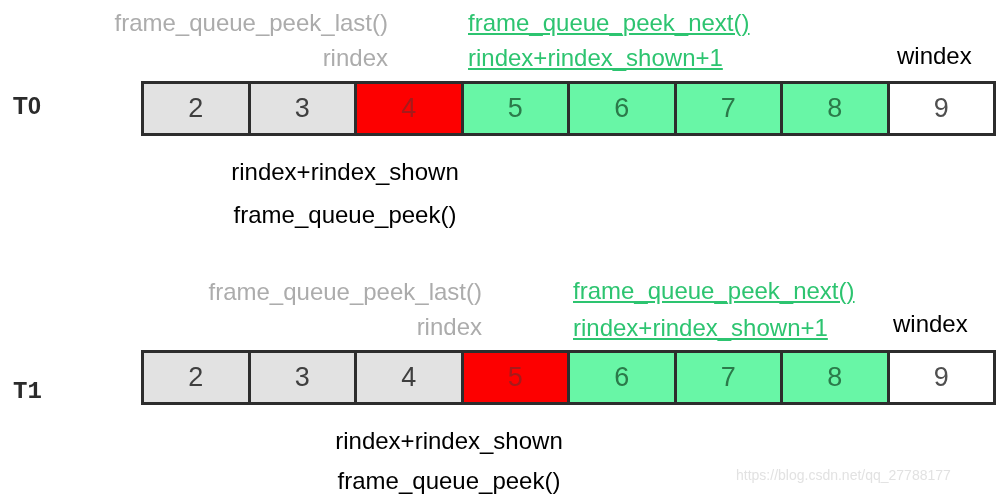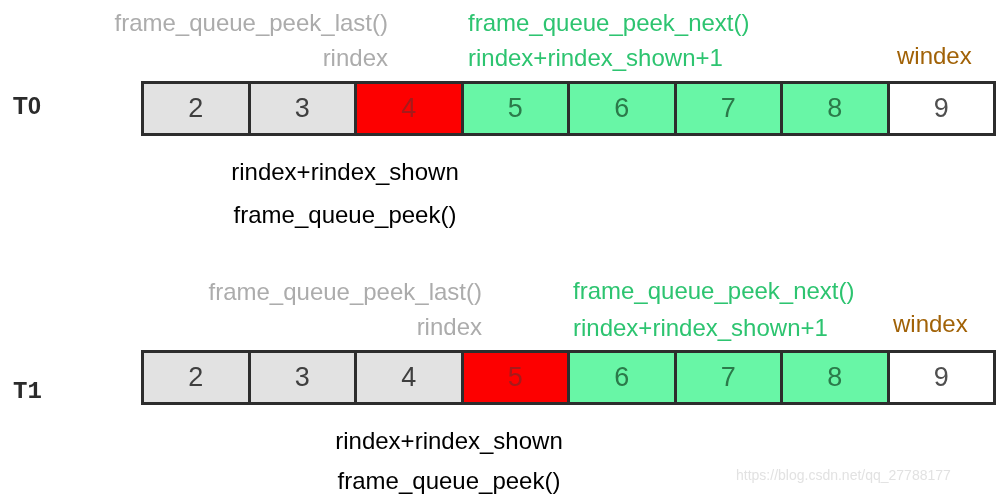--- a/index.html
+++ b/index.html
@@ -4,23 +4,23 @@
 <style>
   html,body { margin:0; padding:0; background:#ffffff; }
   .canvas {
     position:relative; width:1006px; height:496px; background:#ffffff;
     overflow:hidden;
     font-family:"Liberation Sans","DejaVu Sans",sans-serif;
     padding-left:38px;
   }
   .lbl { position:absolute; font-size:24px; line-height:35px; white-space:nowrap; }
   .gray-lbl  { color:#acacac; }
-  .green-lbl { color:#2dc470; }
+  .green-lbl { color:#2dc470;text-decoration:underline; }
   .red-lbl   { color:#000000; text-align:center; }
-  .windex-lbl{ position:absolute; font-size:24px; color:#a16207; white-space:nowrap; }
+  .windex-lbl{ position:absolute; font-size:24px; color:#000000; white-space:nowrap; }
   .time-lbl  { position:absolute; font-size:24px; font-weight:700; color:#2b2b2b; }
   .row { position:absolute; display:flex; height:55px; }
   .cell {
     flex:1 1 0; box-sizing:border-box; height:100%;
     border:3px solid #2d2d2d; margin-left:-3px;
     display:flex; align-items:center; justify-content:center;
     font-size:27px;
   }
   .cell:first-child { margin-left:0; }
   .cell.gray  { background:#e2e2e2; color:#3f3f3f; }

